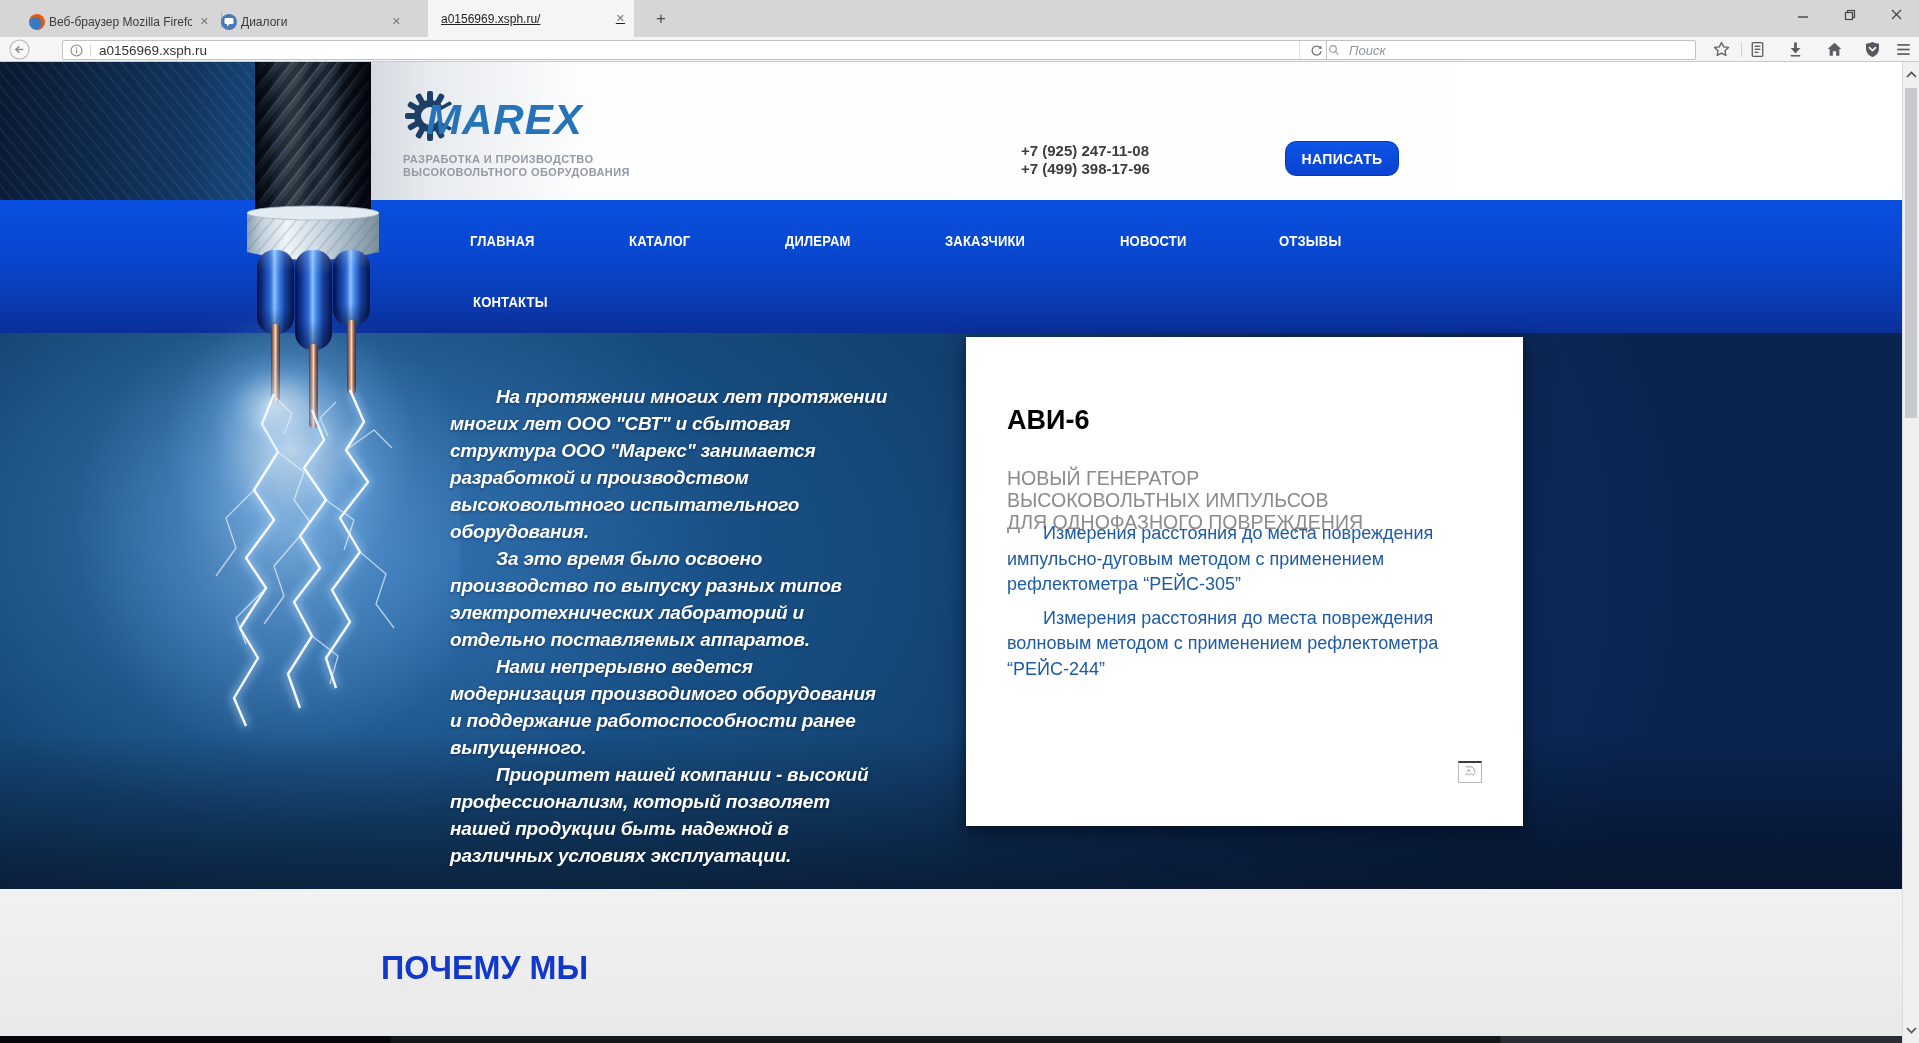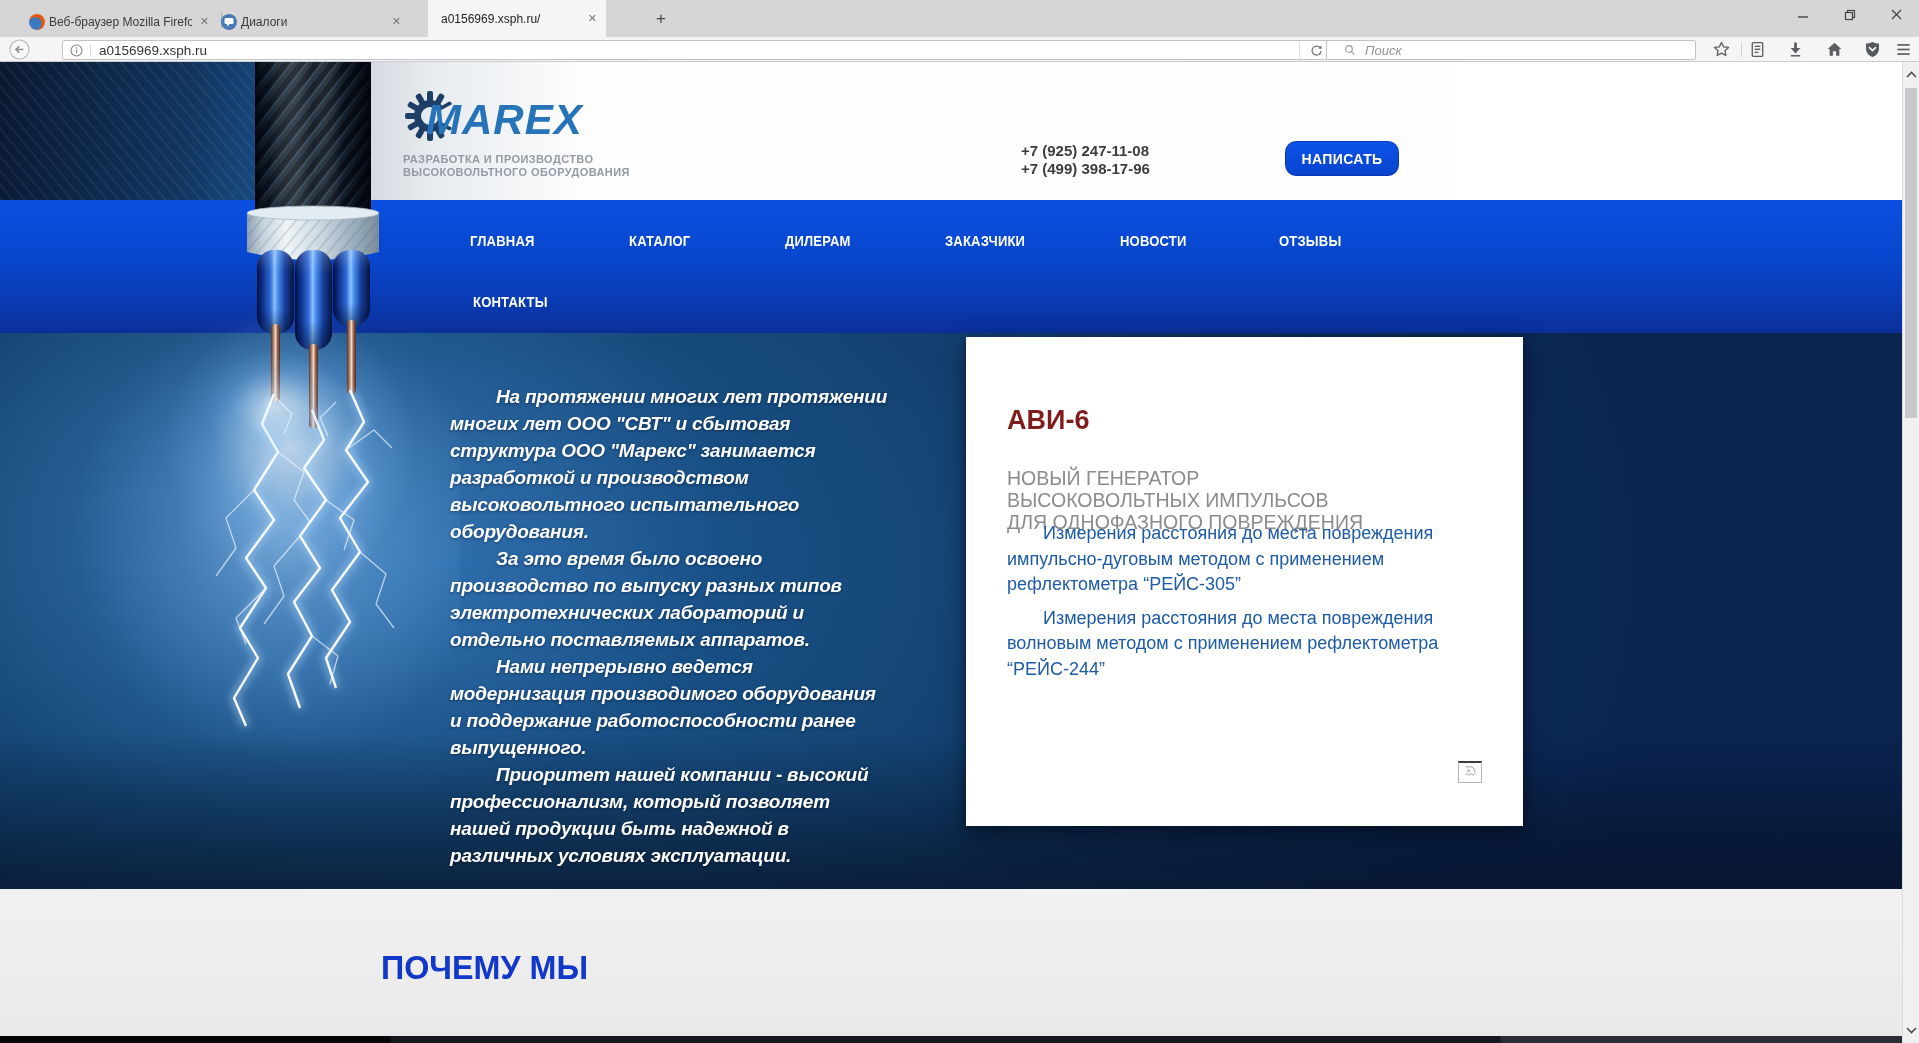--- a/index.html
+++ b/index.html
@@ -22,21 +22,21 @@
   .toolbar{position:absolute;left:0;top:37px;width:1919px;height:25px;background:#f5f5f6;
            border-bottom:1px solid #c8cace;box-sizing:border-box;}
   .backbtn{position:absolute;left:9px;top:39px;width:21px;height:21px;}
   .urlbar{position:absolute;left:38px;top:40px;width:1272px;height:20px;background:#fff;
           border:1px solid #bfc3c7;border-radius:2px;display:flex;align-items:center;box-sizing:border-box;margin-left:24px;}
   .url-divider{width:1px;height:13px;background:#dcdcdc;margin:0 8px 0 6px;}
   .url-text{font-size:13.5px;color:#333;white-space:nowrap;}
   .url-spacer{flex:1;}
   .reload-box{width:33px;height:100%;border-left:1px solid #e2e2e2;display:flex;align-items:center;justify-content:center;}
   .searchbar{position:absolute;left:1326px;top:40px;width:370px;height:20px;background:#fff;
-             border:1px solid #bfc3c7;border-radius:2px;display:flex;align-items:center;box-sizing:border-box;padding-left:8px;justify-content:center;}
+             border:1px solid #bfc3c7;border-radius:2px;display:flex;align-items:center;box-sizing:border-box;padding-left:0;}
   .search-input{border:none;outline:none;background:transparent;font-size:13px;width:320px;margin-left:6px;
                 font-family:"Liberation Sans",sans-serif;}
   .search-input::placeholder{font-style:italic;color:#8f9398;}
   .tbi{position:absolute;top:40px;width:21px;height:19px;}
   .tb-sep{position:absolute;left:1741px;top:42px;width:1px;height:15px;background:#d2d2d2;}
 
   
   .sec-header{position:absolute;left:0;top:62px;width:1902px;height:138px;
      background:linear-gradient(90deg,#c9ced6 330px,#e7ebef 430px,#fdfdfe 580px,#ffffff 100%);}
   .sec-darkleft{position:absolute;left:0;top:62px;width:258px;height:138px;
@@ -79,21 +79,21 @@
 
   
   .cable-art{position:absolute;left:40px;top:62px;width:420px;height:700px;z-index:5;pointer-events:none;}
   .about{position:absolute;left:450px;top:383px;width:442px;z-index:4;
      font-size:19px;font-weight:bold;font-style:italic;color:#fff;line-height:27px;
      text-shadow:0 1px 3px rgba(0,10,30,.45);letter-spacing:-.2px;}
   .about p{margin:0;text-indent:46px;}
 
   .card{position:absolute;left:966px;top:337px;width:557px;height:489px;background:#fff;z-index:4;
         box-shadow:0 10px 22px rgba(2,8,20,.5),0 2px 6px rgba(2,8,20,.35);}
-  .card-title{position:absolute;left:41px;top:68px;font-size:27px;font-weight:bold;color:#7f1d1d;text-align:right;}
+  .card-title{position:absolute;left:41px;top:68px;font-size:27px;font-weight:bold;color:#000000;text-align:right;}
   .card-sub{position:absolute;left:41px;top:130px;font-size:21px;color:#8b8b8b;line-height:22px;
             transform:scaleX(.93);transform-origin:left;white-space:nowrap;}
   .card-body{position:absolute;left:41px;top:184px;width:474px;font-size:18px;color:#1e5ba6;line-height:25.5px;}
   .card-body p{margin:0 0 8px 0;text-indent:36px;}
   .broken-img{position:absolute;left:492px;top:424px;width:24px;height:22px;border:1px solid #b6b6b6;
               border-top:2px solid #3c3c3c;box-sizing:border-box;display:flex;align-items:center;justify-content:center;}
 
   
   .why{position:absolute;left:381px;top:948px;font-size:34px;font-weight:bold;color:#1238c9;
        transform:scaleX(.95);transform-origin:left;}
@@ -112,21 +112,21 @@
     <div class="tab-sep" style="left:221px;"></div>
     <div class="tab" style="left:212px;width:198px;">
       <svg class="fav" width="16" height="16" viewBox="0 0 16 16">
         <rect width="16" height="16" rx="3" fill="#4a7ab5"></rect>
         <rect x="3.5" y="4" width="9" height="6" rx="1.5" fill="#fff"></rect>
         <path d="M6 10 6 12.6 8.6 10 Z" fill="#fff"></path>
       </svg>
       <span class="tab-title">Диалоги</span>
       <span class="tab-close">✕</span>
     </div>
-    <div class="tab active" style="left:428px;width:178px;">
+    <div class="tab active" style="left:428px;width:206px;text-decoration:underline;">
       <span class="tab-title">a0156969.xsph.ru/</span>
       <span class="tab-close">✕</span>
     </div>
     <div class="newtab">+</div>
 
     <div class="winbtn" style="left:1779px;">
       <svg width="14" height="14" viewBox="0 0 14 14">
           <line x1="2" y1="9" x2="12" y2="9" stroke="#444" stroke-width="1.4"></line>
         </svg>
     </div>

